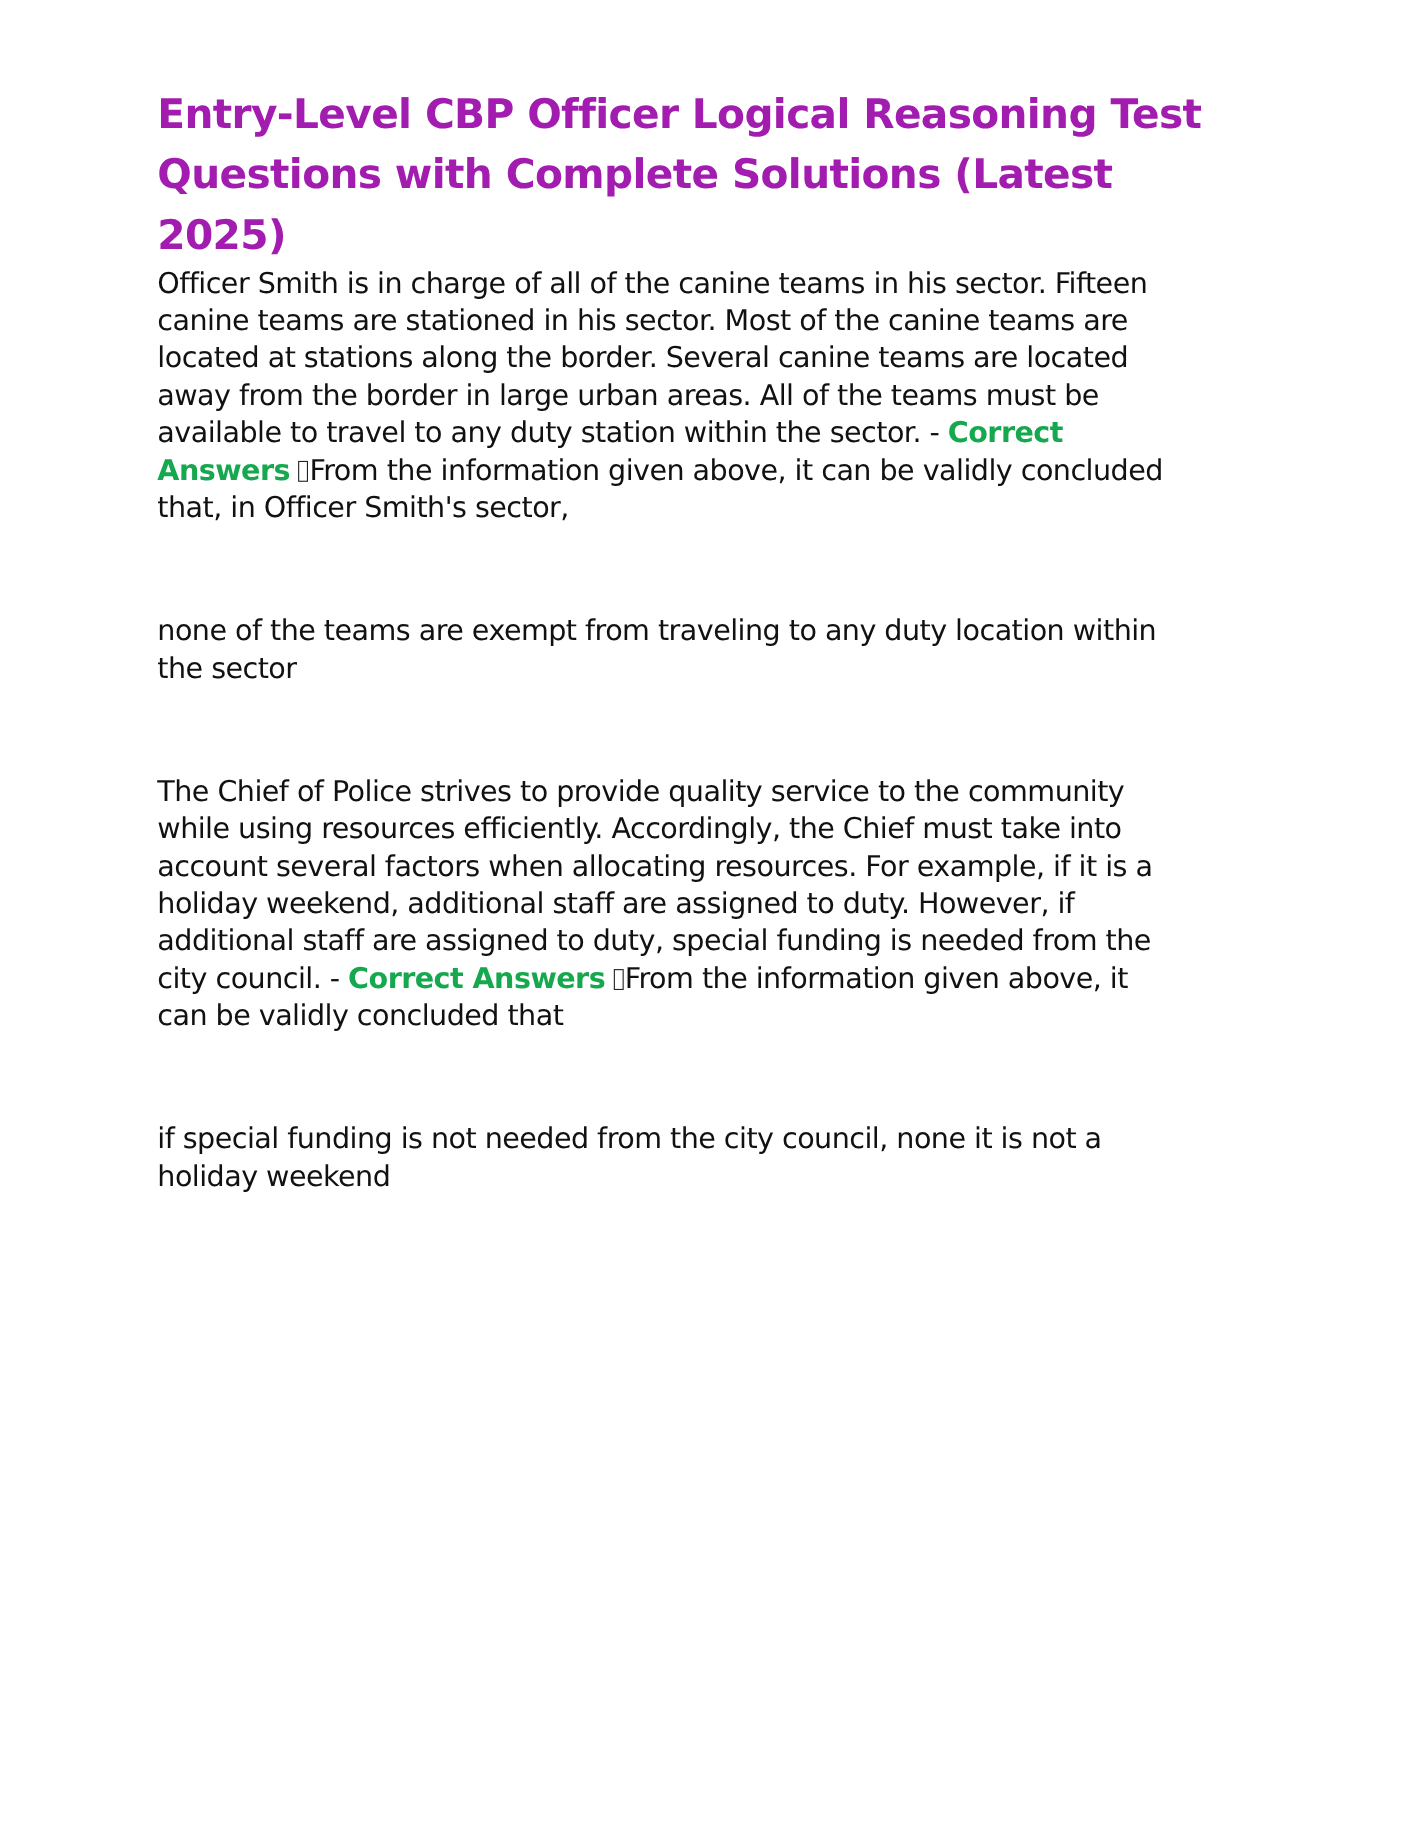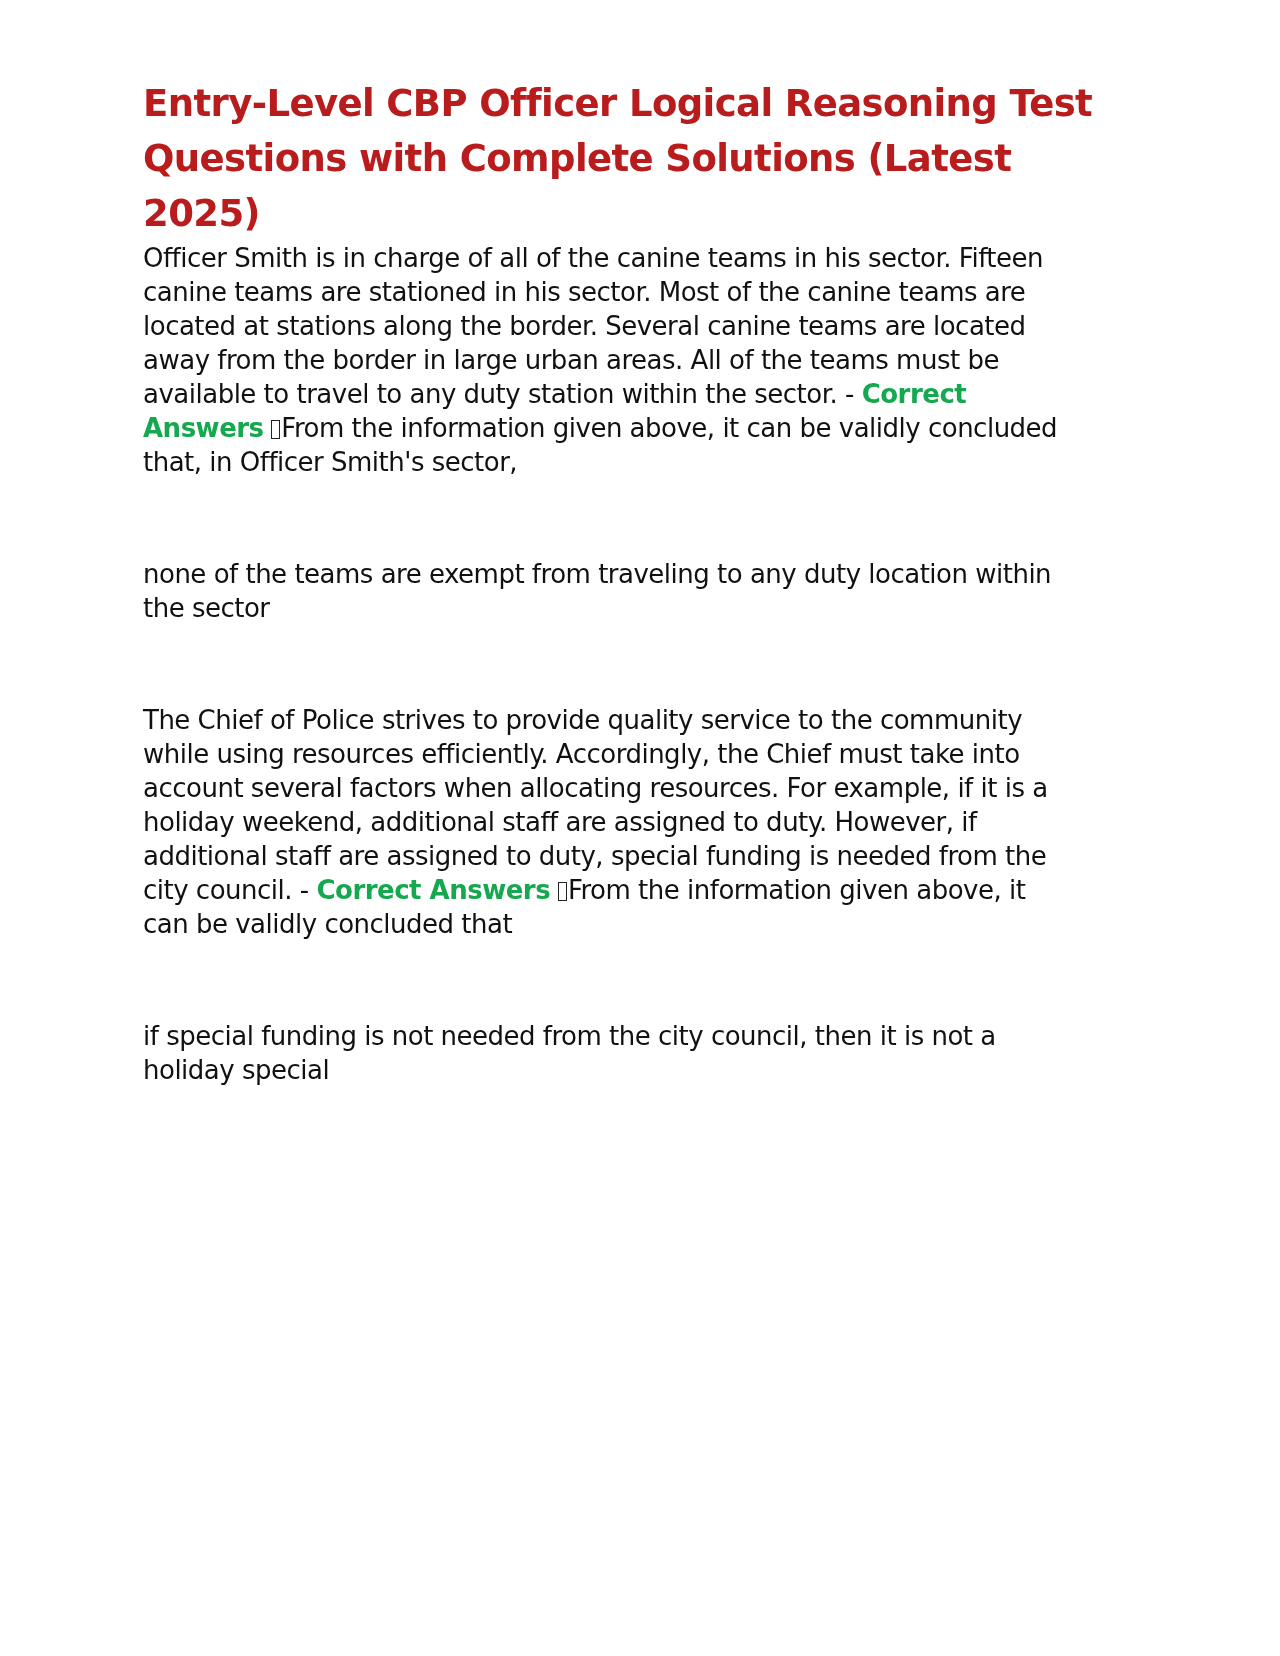--- a/index.html
+++ b/index.html
@@ -21,21 +21,21 @@
       top: 76px;
       width: 990px;
     }
     .title {
       font-family: "DejaVu Sans", "Liberation Sans", sans-serif;
       font-weight: bold;
       font-size: 37px;
       line-height: 55px;
       margin: 0;
       letter-spacing: -0.6px;
-      color: #b91c1c;
+      color: #a21caf;
       width: 960px;
     }
     .para {
       font-size: 26px;
       line-height: 34px;
       margin: 0;
       letter-spacing: -0.5px;
       width: 935px;
     }
     .answer-label {
@@ -66,14 +66,14 @@
   <div class="gap-q1"></div>
 
   <p class="para">none of the teams are exempt from traveling to any duty location within the sector</p>
 
   <div class="gap-a1"></div>
 
   <p class="para"><span>The Chief of Police strives to provide quality service to the community while using resources efficiently. Accordingly, the Chief must take into account several factors when allocating resources. For example, if it is a holiday weekend, additional staff are assigned to duty. However, if additional staff are assigned to duty, special funding is needed from the city council. - </span><span class="answer-label">Correct Answers</span> <span class="tofu"></span><span>From the information given above, it can be validly concluded that</span></p>
 
   <div class="gap-q2"></div>
 
-  <p class="para">if special funding is not needed from the city council, then it is not a holiday special</p>
+  <p class="para">if special funding is not needed from the city council, none it is not a holiday weekend</p>
 </div>
 
 </body></html>

